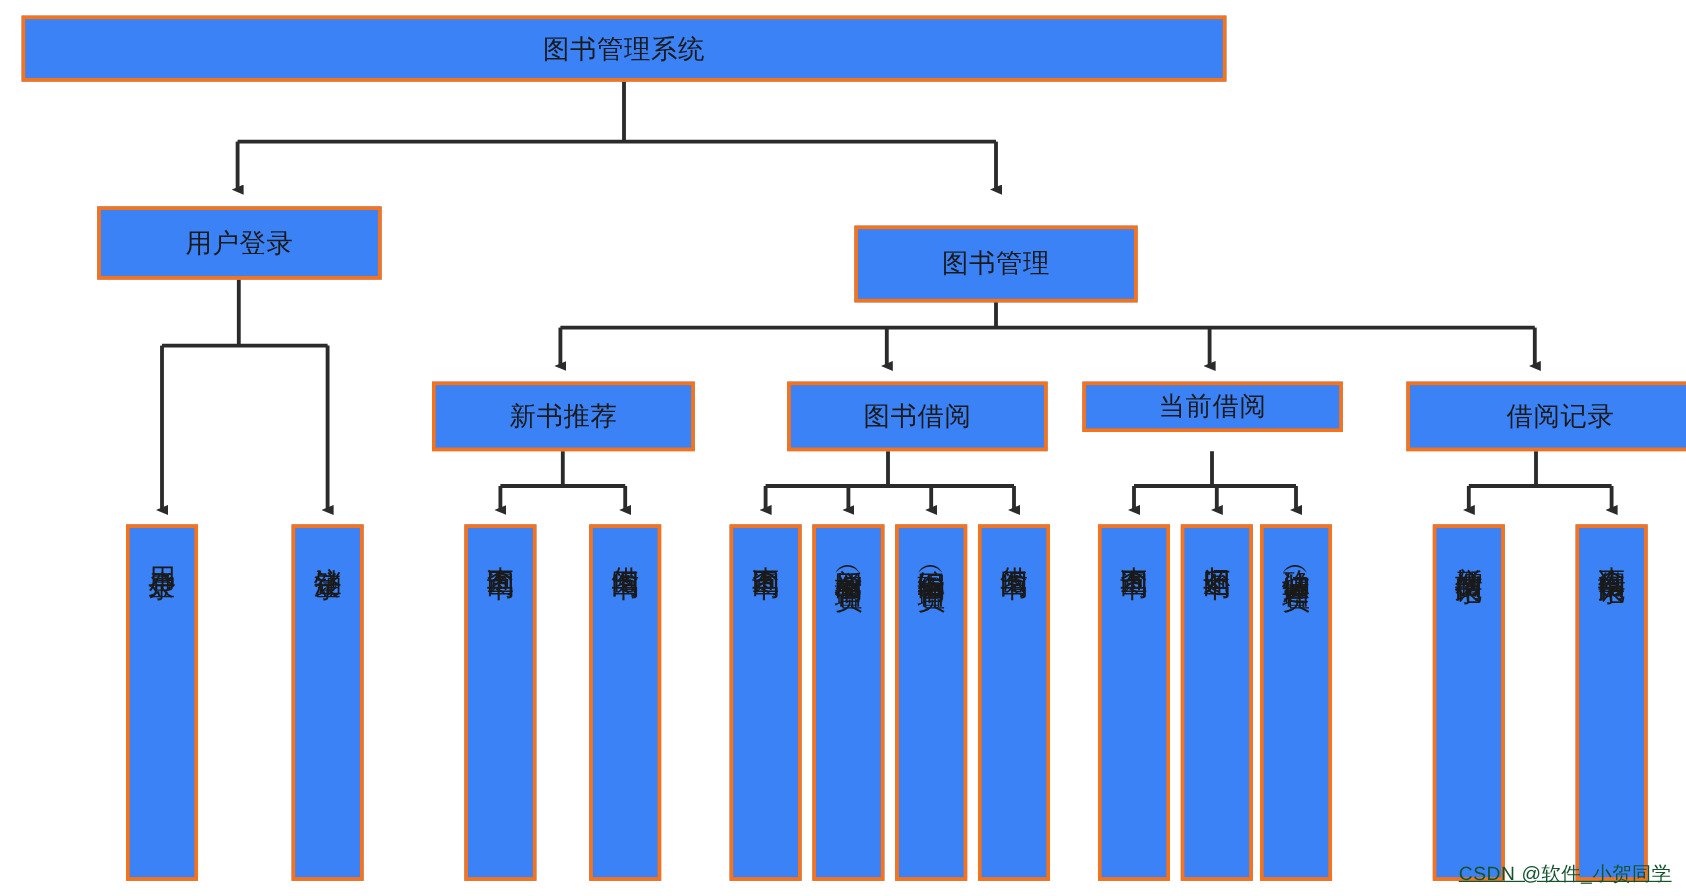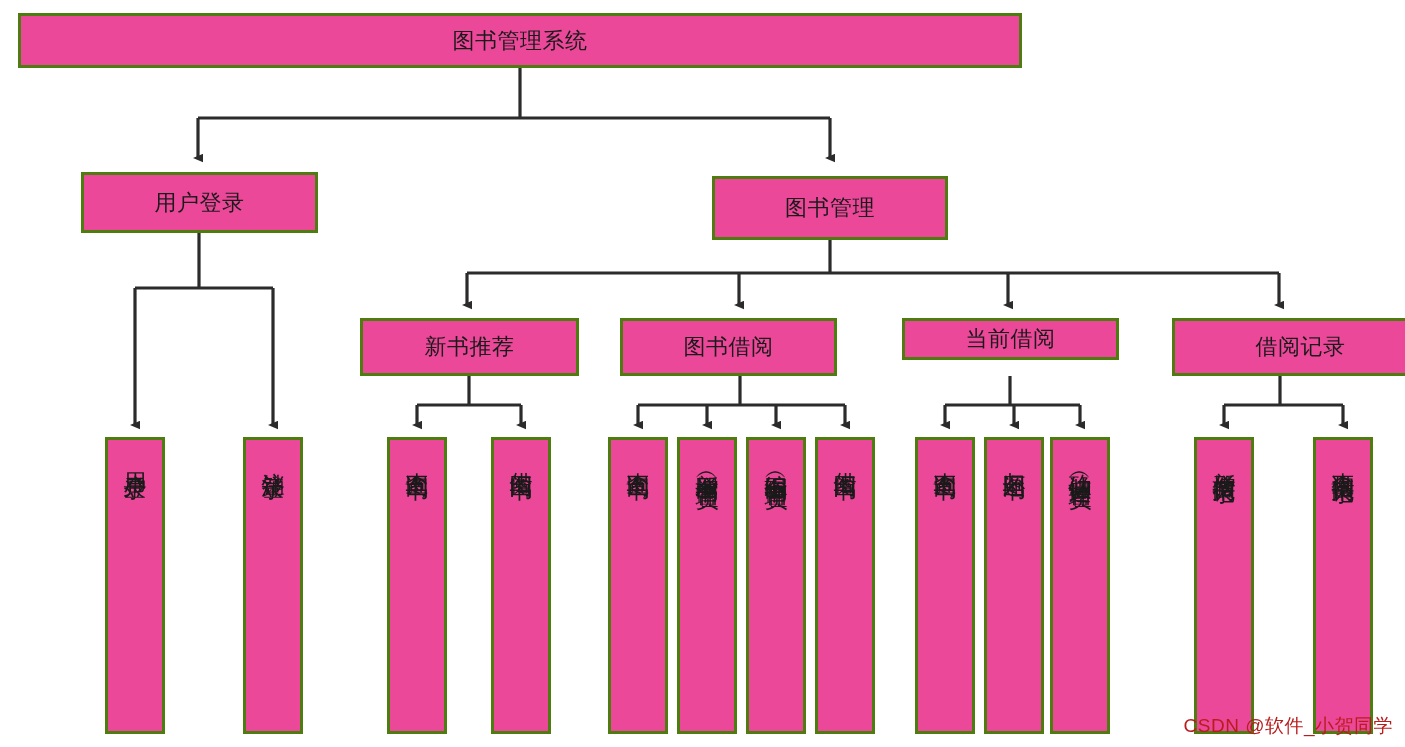--- a/index.html
+++ b/index.html
@@ -21,22 +21,22 @@
     position: absolute;
     left: 0;
     top: 0;
     width: 1405px;
     height: 747px;
     pointer-events: none;
   }
   .node {
     position: absolute;
     box-sizing: border-box;
-    background: #ec4899;
-    border: 3px solid #4d7c0f;
+    background: #3b82f6;
+    border: 3px solid #f97316;
     display: flex;
     align-items: center;
     justify-content: center;
     color: #1a1a1a;
   }
   .node .label {
     font-size: 21px;
     line-height: 1.08;
     letter-spacing: 0.5px;
     white-space: nowrap;
@@ -58,25 +58,26 @@
     letter-spacing: 2px;
     white-space: nowrap;
   }
   .node.leaf.tall .label {
     padding-top: 2px;
   }
   .watermark {
     position: absolute;
     right: 12px;
     bottom: 8px;
-    font-size: 19px;
-    color: #b91c1c;
+    font-size: 16px;
+    color: #14532d;
     letter-spacing: 0.5px;
     white-space: nowrap;
     user-select: none;
+    text-decoration: underline;
   }
 </style>
 </head>
 <body>
 
 <div id="canvas">
 
   <svg class="wires" viewBox="0 0 1405 747" xmlns="http://www.w3.org/2000/svg">
     <defs>
       <marker id="arrow" markerWidth="10" markerHeight="10" refX="4.2" refY="5" orient="auto" markerUnits="userSpaceOnUse">
@@ -127,28 +128,28 @@
     </g>
   </svg>
 
   <div class="node root" style="left:18px; top:13px; width:1004px; height:55px;">
     <span class="label">图书管理系统</span>
   </div>
 
   <div class="node lvl1" style="left:81px; top:172px; width:237px; height:61px;">
     <span class="label">用户登录</span>
   </div>
-  <div class="node lvl1" style="left:712px; top:176px; width:236px; height:64px;">
+  <div class="node lvl1" style="left:712px; top:188px; width:236px; height:64px;">
     <span class="label">图书管理</span>
   </div>
 
   <div class="node lvl2" style="left:360px; top:318px; width:219px; height:58px;">
     <span class="label">新书推荐</span>
   </div>
-  <div class="node lvl2" style="left:620px; top:318px; width:217px; height:58px;">
+  <div class="node lvl2" style="left:656px; top:318px; width:217px; height:58px;">
     <span class="label">图书借阅</span>
   </div>
   <div class="node lvl2" style="left:902px; top:318px; width:217px; height:42px;">
     <span class="label">当前借阅</span>
   </div>
   <div class="node lvl2" style="left:1172px; top:318px; width:257px; height:58px;">
     <span class="label">借阅记录</span>
   </div>
 
   <div class="node leaf" style="left:105px; top:437px; width:60px; height:297px;">

